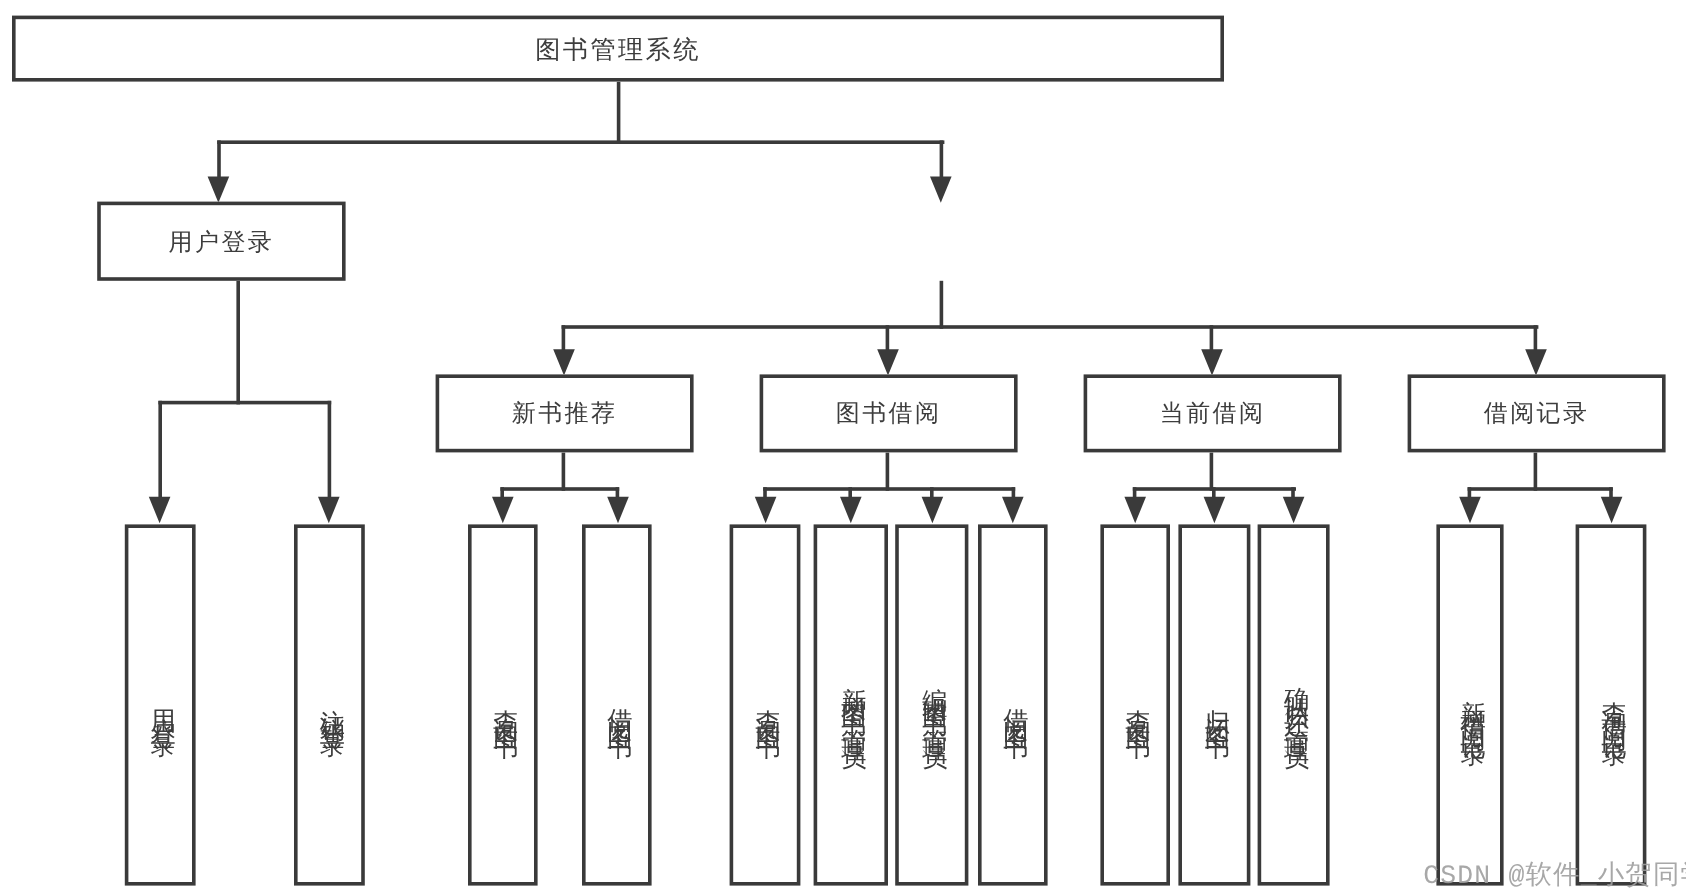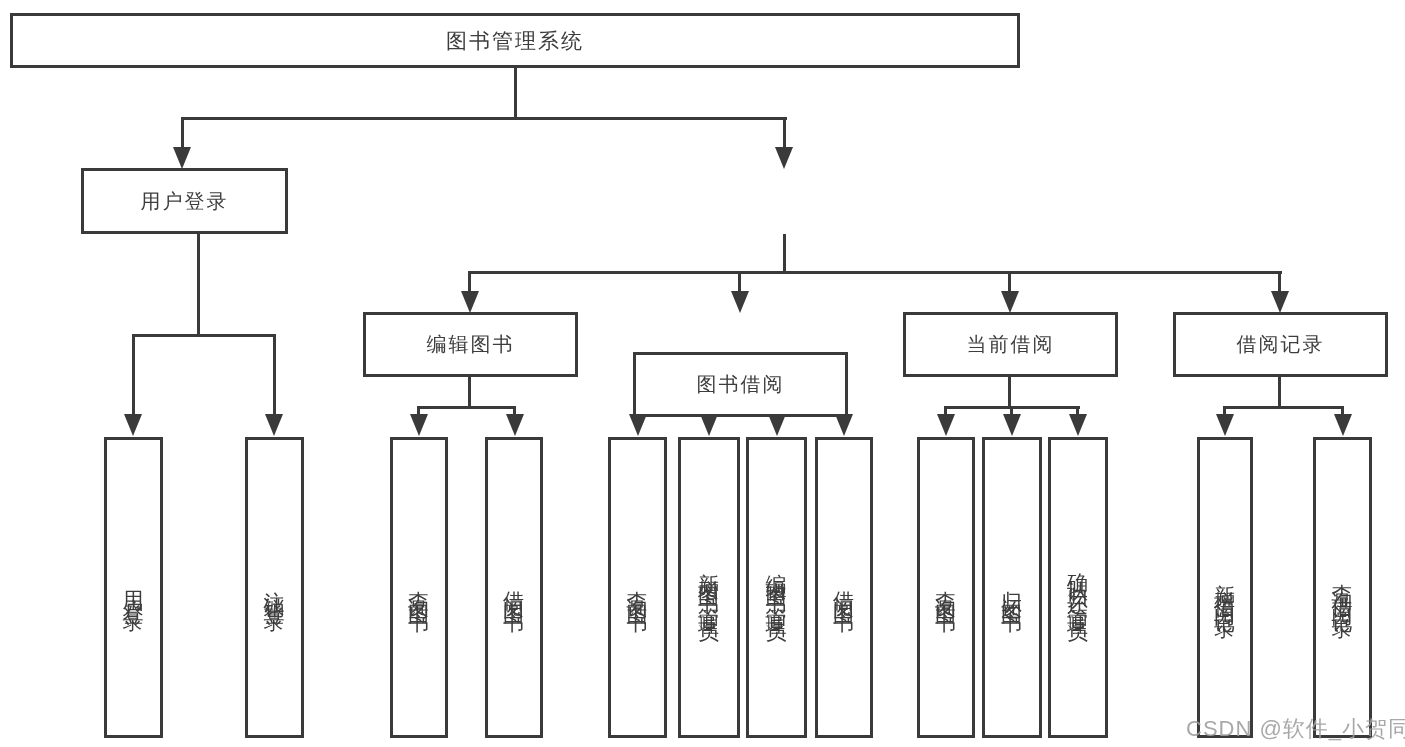--- a/index.html
+++ b/index.html
@@ -1,21 +1,21 @@
 <!DOCTYPE html>
 <html><head>
 <meta charset="utf-8">
 <style>
   html, body { margin: 0; padding: 0; background: #ffffff; }
   #canvas {
     position: relative;
     width: 1405px;
     height: 747px;
     background: #ffffff;
-    font-family: Liberation Sans, sans-serif;
+    font-family: Liberation Mono, monospace;
     overflow: hidden;
   }
   
   .hbox {
     position: absolute;
     box-sizing: border-box;
     border: 3px solid #3a3a3a;
     background: #ffffff;
     display: flex;
     align-items: center;
@@ -108,23 +108,23 @@
   <div class="vline" style="left:468px; top:271px; height:22px;"></div>
   <div class="arrow" style="left:461px; top:291px;"></div>
   <div class="vline" style="left:738px; top:271px; height:22px;"></div>
   <div class="arrow" style="left:731px; top:291px;"></div>
   <div class="vline" style="left:1008px; top:271px; height:22px;"></div>
   <div class="arrow" style="left:1001px; top:291px;"></div>
   <div class="vline" style="left:1278px; top:271px; height:22px;"></div>
   <div class="arrow" style="left:1271px; top:291px;"></div>
 
   <div class="hbox" style="left:363px; top:312px; width:215px; height:65px;">
-    <span>编辑图书</span>
-  </div>
-  <div class="hbox" style="left:633px; top:312px; width:215px; height:65px;margin-top:40px;">
+    <span>新书推荐</span>
+  </div>
+  <div class="hbox" style="left:633px; top:312px; width:215px; height:65px;">
     <span>图书借阅</span>
   </div>
   <div class="hbox" style="left:1173px; top:312px; width:215px; height:65px;">
     <span>借阅记录</span>
   </div>
   <div class="hbox" style="left:903px; top:312px; width:215px; height:65px;">
     <span>当前借阅</span>
   </div>
 
   <div class="vline" style="left:468px; top:377px; height:32px;"></div>

